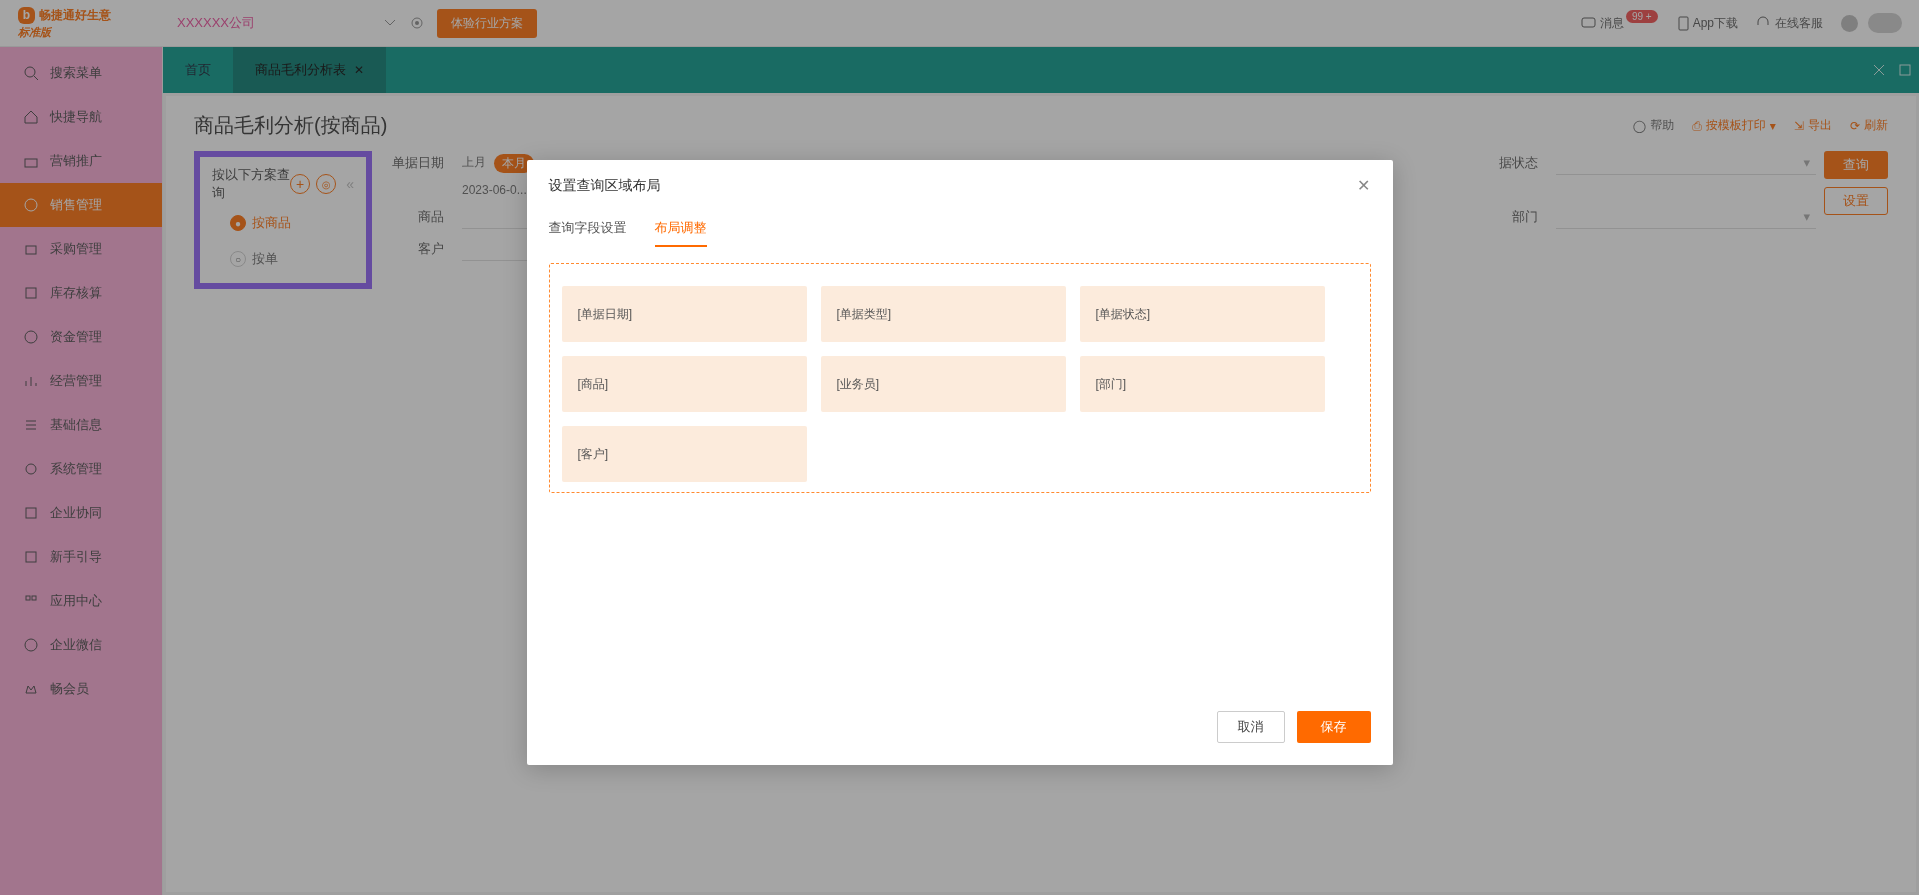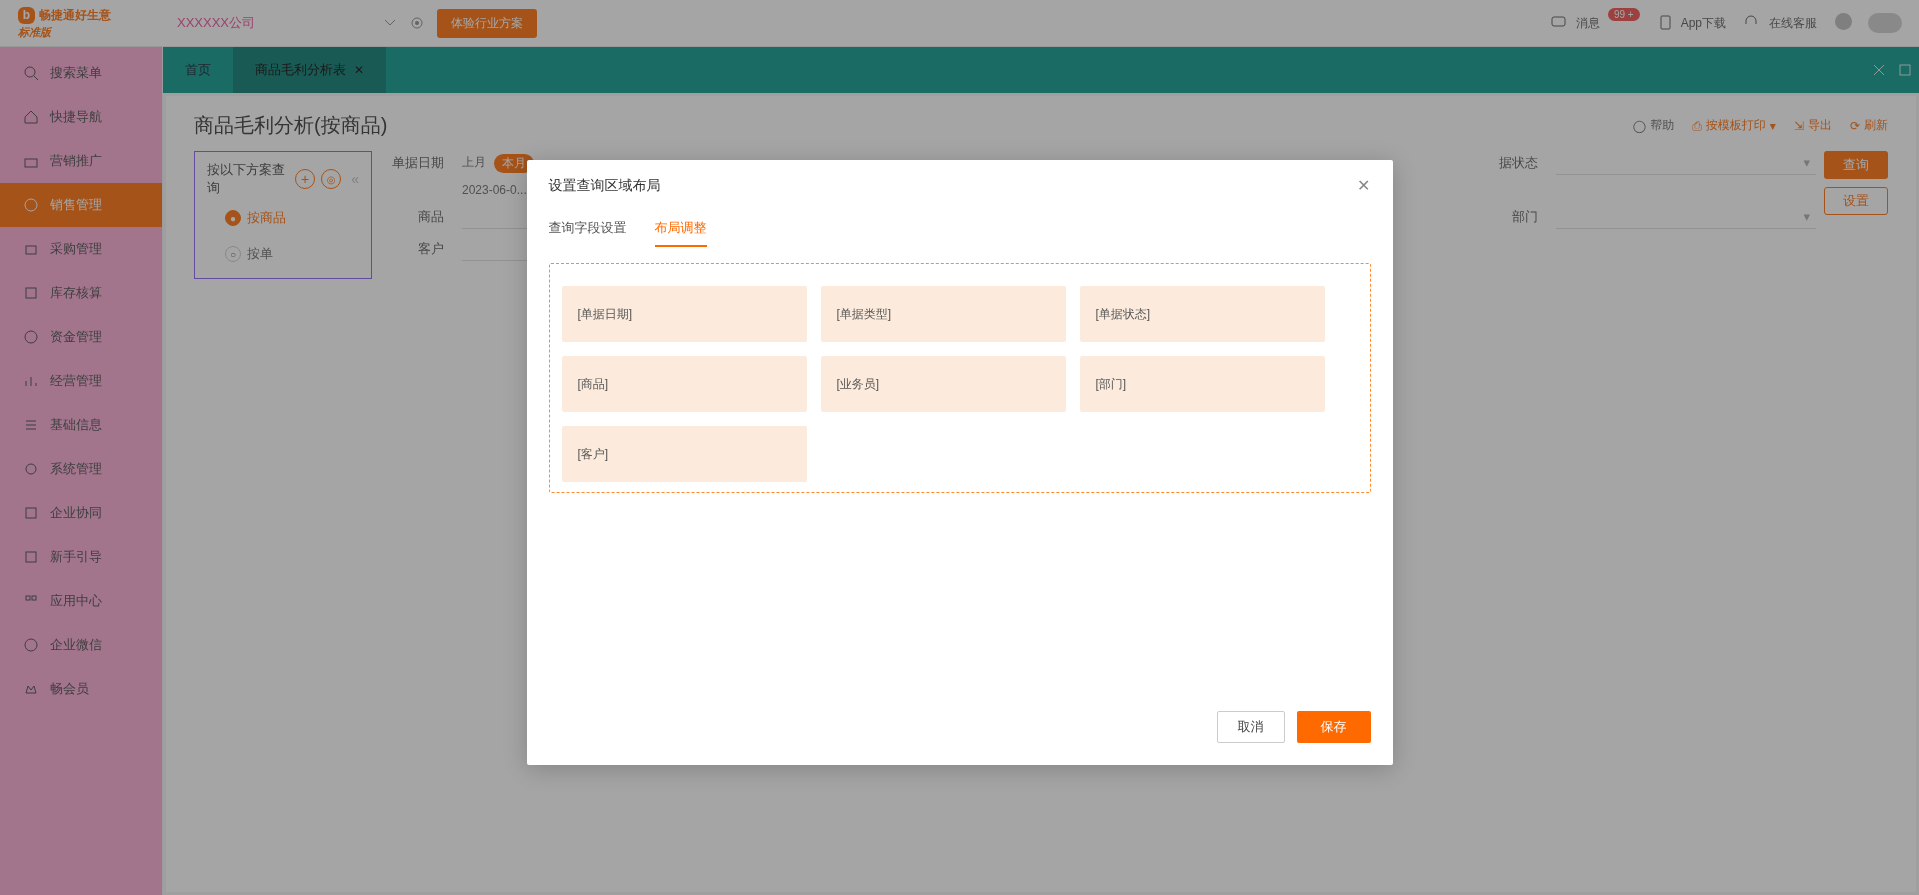--- a/index.html
+++ b/index.html
@@ -46,21 +46,21 @@
     }
     .company-select .co-name { width:200px; }
     .gear-btn { color:#888; cursor:pointer; }
     .try-btn {
       background:#ff6a00; color:#fff; border:none;
       padding:6px 14px; border-radius:3px; font-size:12px;
       cursor:pointer; margin-left:12px;
     }
     .header-spacer { flex:1; }
     .header-right { display:flex; align-items:center; gap:18px; color:#555; font-size:12px;}
-    .hr-item { display:flex; align-items:flex-start; gap:10px; cursor:pointer;}
+    .hr-item { display:flex; align-items:center; gap:4px; cursor:pointer;}
     .badge {
       background:#f04848; color:#fff; border-radius:10px;
       font-size:10px; padding:1px 6px; position:relative; top:-7px; left:-2px;
     }
     .avatar { width:17px; height:17px; border-radius:50%; background:#bbb; display:inline-block;}
     .avatar-pill { width:34px; height:20px; border-radius:10px; background:#ccc; display:inline-block; margin-left:6px;}
     
     .app-body { display:flex; height:calc(100% - 47px); }
     
     .sidebar {
@@ -91,21 +91,21 @@
     .content { flex:1; padding:16px 28px; background:#fff; margin:3px; overflow:auto;}
     .page-title-row { display:flex; align-items:center; justify-content:space-between; margin-bottom:12px;}
     .page-title { font-size:20px; color:#333;}
     .title-actions { display:flex; align-items:center; gap:18px; font-size:12px;}
     .ta-item { display:flex; align-items:center; gap:4px; cursor:pointer;}
     .ta-orange { color:#ff6a00; }
     .ta-gray { color:#666; }
     
     .query-row { display:flex; gap:8px; }
     .left-panel {
-      width:178px; border:1px solid #8b5cf6; padding:9px 12px; position:relative;
+      width:178px; border:6px solid #8b5cf6; padding:9px 12px; position:relative;
     }
     .left-panel-header { display:flex; align-items:center; justify-content:space-between; color:#444; font-size:13px;}
     .lp-icons { display:flex; gap:6px; align-items:center;}
     .lp-circle { width:20px; height:20px; border:1px solid #ff6a00; border-radius:50%; display:inline-flex; align-items:center; justify-content:center; color:#ff6a00; font-size:14px;}
     .lp-target { width:20px; height:20px; border:1px solid #ff6a00; border-radius:50%; display:inline-flex; align-items:center; justify-content:center; color:#ff6a00; font-size:10px;}
     .lp-collapse { color:#bbb; font-size:14px; cursor:pointer; margin-left:4px;}
     .lp-item { display:flex; align-items:center; gap:6px; height:30px; color:#666; cursor:pointer; margin-top:6px; padding-left:18px;}
     .lp-item.active { color:#ff6a00; }
     .lp-dot { width:16px; height:16px; border-radius:50%; border:1px solid #ccc; display:inline-flex; align-items:center; justify-content:center; font-size:10px;}
     .lp-dot.active { border-color:#ff6a00; background:#ff6a00; color:#fff;}

